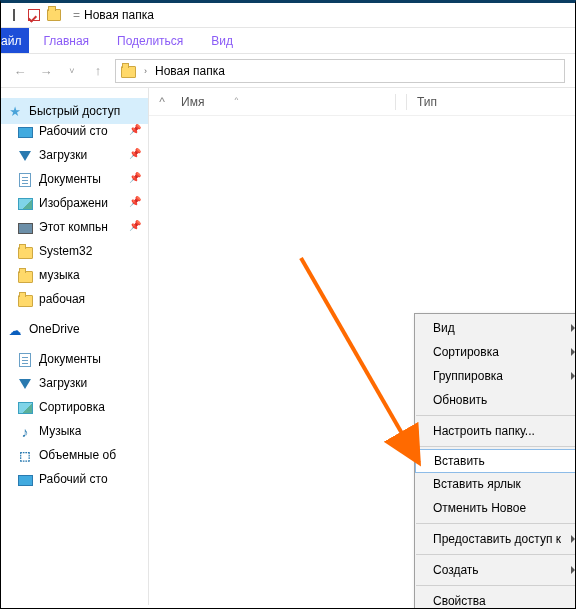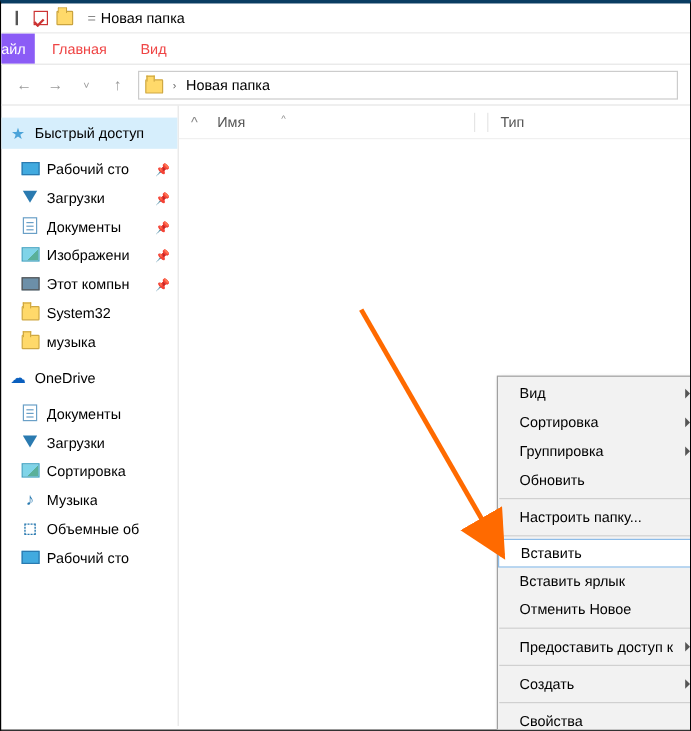--- a/index.html
+++ b/index.html
@@ -5,32 +5,32 @@
 *{box-sizing:border-box;font-family:"Segoe UI",Tahoma,sans-serif;font-size:12px;margin:0;padding:0}
 body{background:#fff;width:576px;height:609px;overflow:hidden;position:relative;border:1px solid #000;border-top:3px solid #0a3d62}
 .titlebar{height:25px;display:flex;align-items:center;padding:0 4px;background:#fff;border-bottom:1px solid #e5e5e5}
 .titlebar .sys{display:flex;gap:2px;margin-right:6px}
 .qat-icon{width:18px;height:18px;display:flex;align-items:center;justify-content:center}
 .folder-glyph{width:14px;height:12px;background:#ffd96a;border:1px solid #caa33e;border-radius:1px;position:relative}
 .folder-glyph:before{content:"";position:absolute;top:-4px;left:0;width:6px;height:4px;background:#ffd96a;border:1px solid #caa33e;border-bottom:none;border-radius:1px 1px 0 0}
 .title-sep{color:#888;margin:0 4px}
 .title-text{color:#000}
 .ribbon-tabs{height:26px;display:flex;align-items:stretch;border-bottom:1px solid #e5e5e5;background:#fff}
-.tab{padding:0 14px;display:flex;align-items:center;color:#ef4444;cursor:default}
-.tab.file{background:#8b5cf6;color:#fff;padding:0 8px 0 0}
+.tab{padding:0 14px;display:flex;align-items:center;color:#8b5cf6;cursor:default}
+.tab.file{background:#1d4ed8;color:#fff;padding:0 8px 0 0}
 .addr-row{height:34px;display:flex;align-items:center;padding:0 10px;gap:8px;border-bottom:1px solid #e5e5e5}
 .nav-arrow{width:18px;height:18px;color:#9a9a9a;display:flex;align-items:center;justify-content:center;font-size:13px}
 .addr-box{flex:1;height:24px;border:1px solid #ccc;display:flex;align-items:center;padding:0 4px;gap:6px}
 .addr-box .fld{display:inline-block}
 .chev{color:#666;font-size:9px;margin:0 2px}
 .content{display:flex;height:calc(100% - 88px)}
 .sidebar{width:148px;border-right:1px solid #e5e5e5;overflow:hidden;padding-top:10px}
 .sb-group{margin-bottom:6px}
 .sb-head{height:26px;display:flex;align-items:center;padding:0 6px;gap:6px;background:#d6eefc}
-.sb-item{height:24px;display:flex;align-items:flex-end;padding:0 6px 0 16px;gap:6px;position:relative}
+.sb-item{height:24px;display:flex;align-items:flex-start;padding:0 6px 0 16px;gap:6px;position:relative}
 .pin{position:absolute;right:6px;color:#777;font-size:10px}
 .ic{width:16px;height:16px;display:inline-flex;align-items:center;justify-content:center;flex-shrink:0}
 .ic-folder{background:#ffd96a;border:1px solid #cfa842;width:15px;height:12px;border-radius:1px;position:relative;top:1px}
 .ic-folder:before{content:"";position:absolute;top:-4px;left:0;width:5px;height:4px;background:#ffd96a;border:1px solid #cfa842;border-bottom:none}
 .ic-desktop{width:15px;height:11px;border:1px solid #2a7ab0;background:#41aadf}
 .ic-down{width:0;height:0;border-left:6px solid transparent;border-right:6px solid transparent;border-top:10px solid #2a7ab0}
 .ic-doc{width:12px;height:14px;border:1px solid #6aa0c7;background:#fff;position:relative}
 .ic-doc:after{content:"";position:absolute;top:3px;left:2px;right:2px;height:1px;background:#6aa0c7;box-shadow:0 3px 0 #6aa0c7,0 6px 0 #6aa0c7}
 .ic-img{width:15px;height:12px;border:1px solid #3aa0c0;background:linear-gradient(135deg,#7fd4e8 60%,#5ab09a 60%)}
 .ic-pc{width:15px;height:11px;border:1px solid #555;background:#6c8fa8}
@@ -75,20 +75,21 @@
         <span class="folder-glyph"></span>
       </span>
   </div>
   <span class="title-sep">=</span>
   <span class="title-text">Новая папка</span>
 </div>
 
 <div class="ribbon-tabs">
   <div class="tab file">айл</div>
   <div class="tab">Главная</div>
+  <div class="tab">Поделиться</div>
   <div class="tab">Вид</div>
 </div>
 
 <div class="addr-row">
   <span class="nav-arrow">←</span>
   <span class="nav-arrow">→</span>
   <span class="nav-arrow" style="font-size:9px">˅</span>
   <span class="nav-arrow">↑</span>
   <div class="addr-box">
     <span class="ic">
@@ -146,20 +147,26 @@
             <span class="ic-folder"></span>
           </span>
           <span class="sb-label">System32</span>
         </div>
       <div class="sb-item">
           <span class="ic">
             <span class="ic-folder"></span>
           </span>
           <span class="sb-label">музыка</span>
         </div>
+      <div class="sb-item">
+          <span class="ic">
+            <span class="ic-folder"></span>
+          </span>
+          <span class="sb-label">рабочая</span>
+        </div>
     </div>
     <div class="sb-group">
       <div class="sb-item" style="padding-left:6px">
           <span class="ic ic-onedrive">☁</span>
           <span>OneDrive</span>
         </div>
     </div>
     <div class="sb-group">
       <div class="sb-item">
           <span class="ic">

